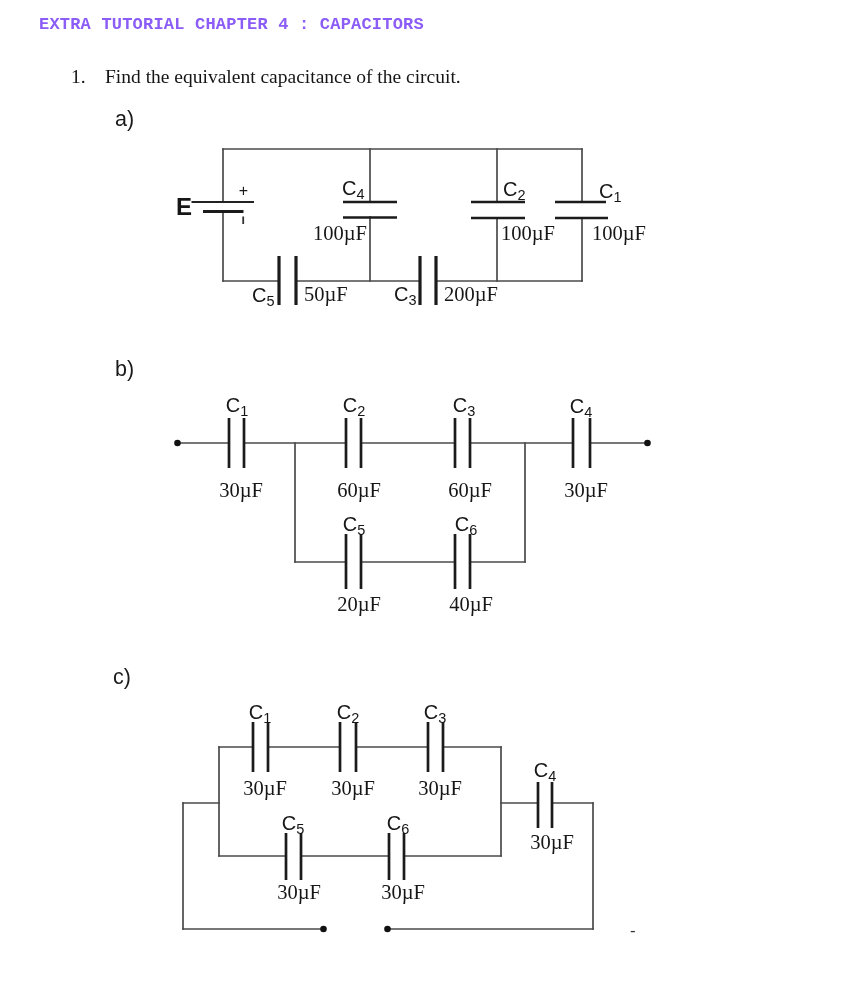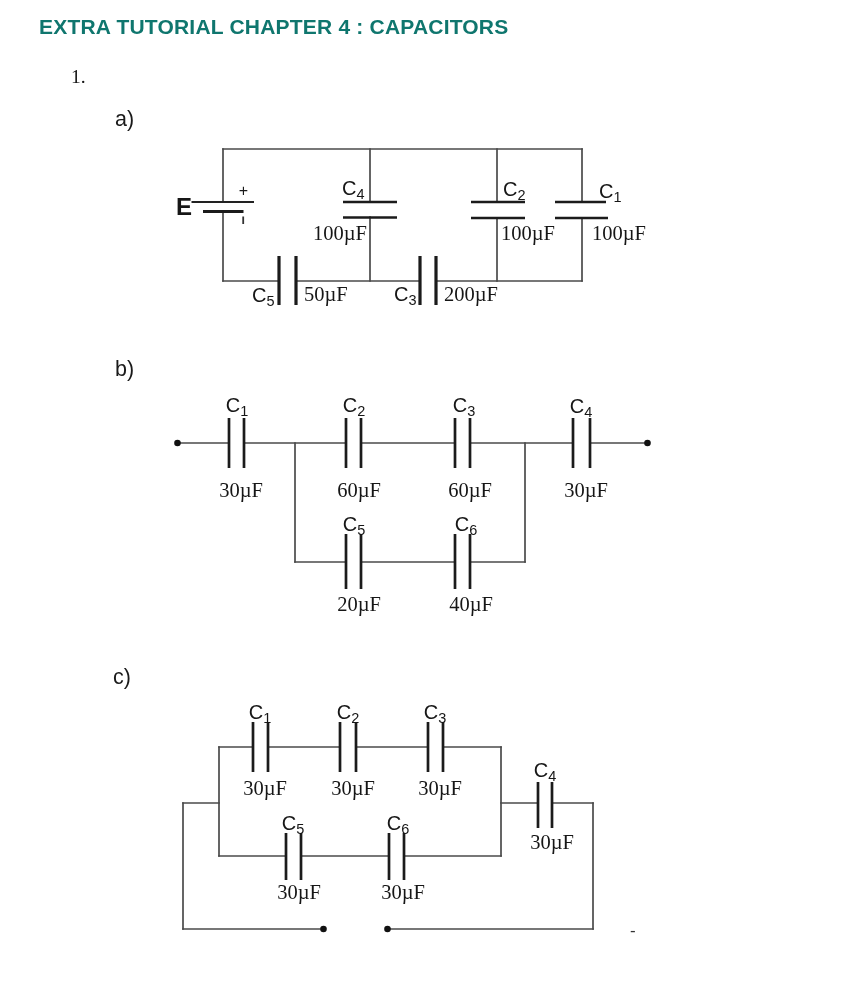--- a/index.html
+++ b/index.html
@@ -10,25 +10,25 @@
     background: #ffffff;
     overflow: hidden;
     font-family: "Liberation Serif", "DejaVu Serif", serif;
     color: #151515;
   }
   .doc-title {
     position: absolute;
     left: 39px;
     top: 15px;
     margin: 0;
-    font-family: Liberation Sans, sans-serif;
-    font-size: 21px;
+    font-family: Liberation Mono, monospace;
+    font-size: 17px;
     font-weight: bold;
     letter-spacing: 0.2px;
-    color: #0f766e;
+    color: #8b5cf6;
     white-space: nowrap;
   }
   .q-num {
     position: absolute;
     left: 71px;
     top: 66px;
     font-size: 19.5px;
     color: #151515;
   }
   .q-text {
@@ -94,20 +94,21 @@
     fill: #333333;
   }
 </style>
 </head>
 <body>
 
 <div class="page">
 
   <h1 class="doc-title">EXTRA TUTORIAL CHAPTER 4 : CAPACITORS</h1>
   <span class="q-num">1.</span>
+  <span class="q-text">Find the equivalent capacitance of the circuit.</span>
 
   <svg class="diagram" viewBox="0 0 856 997">
 
     <g>
       <text class="section-label" x="115" y="126">a)</text>
 
       <g>
         <path class="wire" d="M223 149 H582"></path>
         <path class="wire" d="M223 149 V201"></path>
         <path class="wire" d="M223 212 V281"></path>

